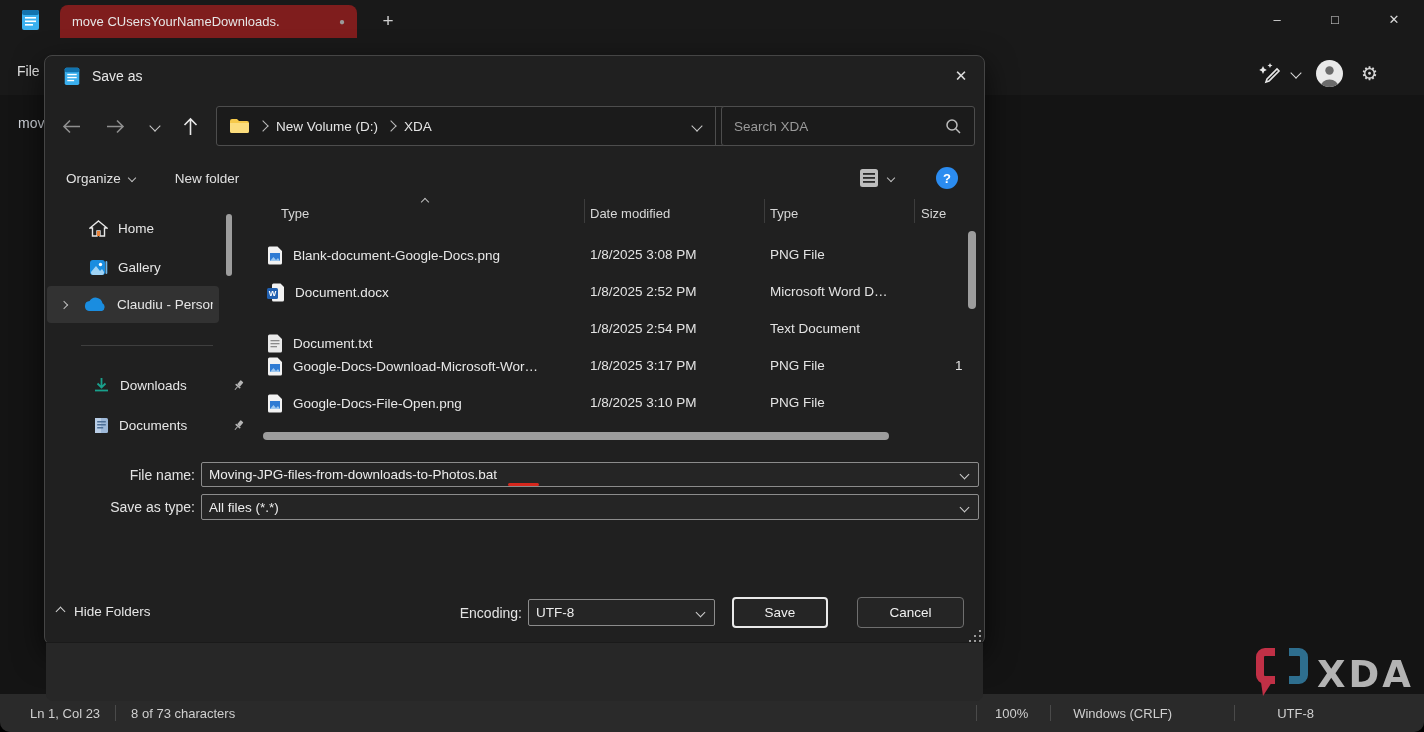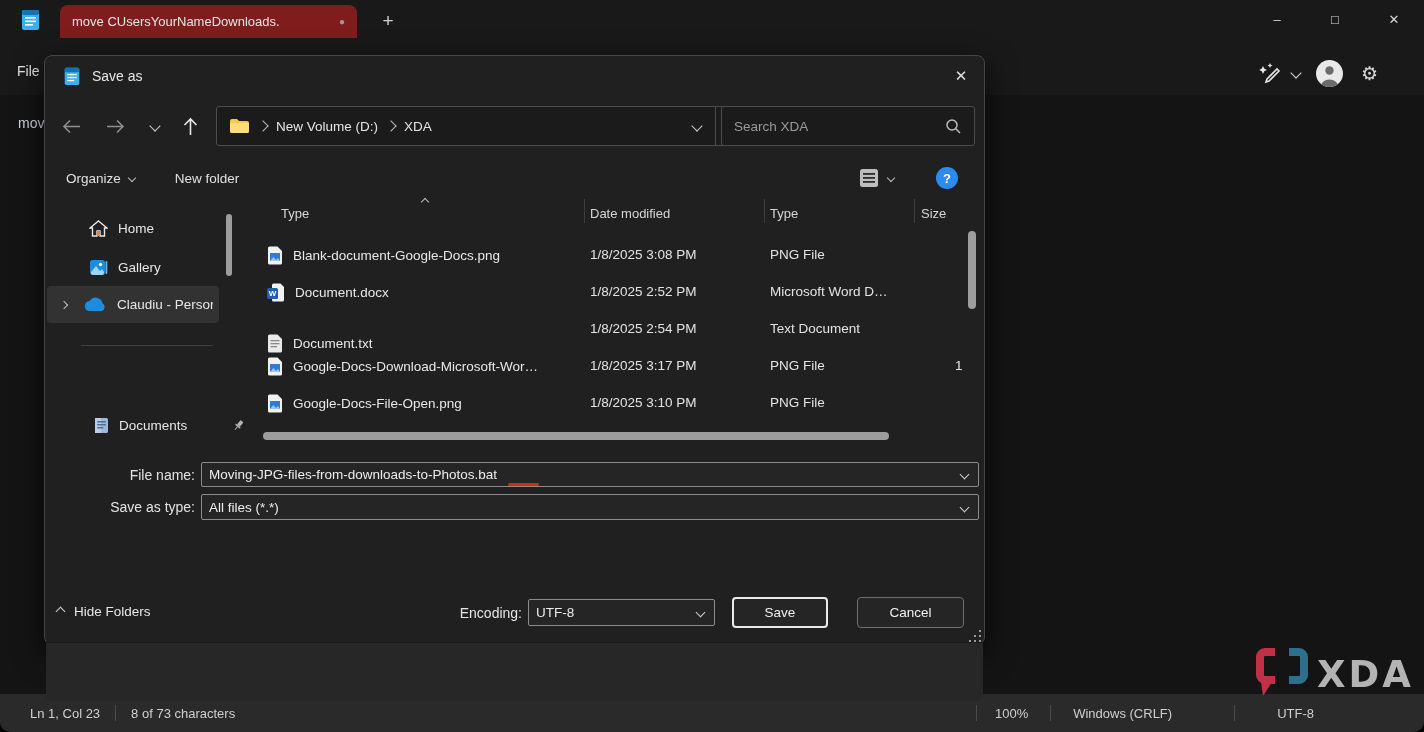--- a/index.html
+++ b/index.html
@@ -240,20 +240,34 @@
       <span>Gallery</span>
     </div>
     <div class="abs side-item side-sel" style="top:230px;left:2px;width:172px;height:37px;">
       <span class="chev right" style="margin-left:14px;width:5px;height:5px;color:#bdbdbd;"></span>
       <svg width="24" height="15" viewBox="0 0 24 15" style="margin-left:6px;">
         <path d="M6 14 a5 5 0 0 1 .6-9.9 A7 7 0 0 1 19.5 6.2 4.4 4.4 0 0 1 19 14 z" fill="#1a8de0"></path>
       </svg>
       <span style="overflow:hidden;white-space:nowrap;width:96px;">Claudiu - Person</span>
     </div>
     <div class="abs divider" style="top:289px;"></div>
+    <div class="abs side-item" style="top:314px;left:30px;width:178px;">
+      <svg width="17" height="17" viewBox="0 0 17 17" style="margin-left:18px;">
+        <path d="M8.5 1 v9 M4.5 6.5 l4 4 4-4" fill="none" stroke="#19a08c" stroke-width="1.8"></path>
+        <path d="M2 13.5 h13" stroke="#19a08c" stroke-width="1.8"></path>
+      </svg>
+      <span>Downloads</span>
+      <svg class="pin" width="13" height="13" viewBox="0 0 13 13">
+        <g transform="rotate(40 6.5 6.5)" fill="#b5b5b5">
+            <rect x="4.6" y="1" width="3.8" height="5.5" rx="0.8"></rect>
+            <rect x="3.4" y="6.5" width="6.2" height="1.6" rx="0.8"></rect>
+            <rect x="6" y="8.1" width="1" height="4"></rect>
+          </g>
+      </svg>
+    </div>
     <div class="abs side-item" style="top:354px;left:30px;width:178px;">
       <svg width="15" height="17" viewBox="0 0 15 17" style="margin-left:19px;">
         <rect x="1" y="1" width="13" height="15" rx="1.5" fill="#9db8d8"></rect>
         <rect x="1" y="1" width="6" height="15" fill="#b9cde6"></rect>
         <rect x="3.2" y="4" width="8.6" height="1.5" fill="#4d6f96"></rect>
           <rect x="3.2" y="7" width="8.6" height="1.5" fill="#4d6f96"></rect>
           <rect x="3.2" y="10" width="6" height="1.5" fill="#4d6f96"></rect>
       </svg>
       <span>Documents</span>
       <svg class="pin" width="13" height="13" viewBox="0 0 13 13">

